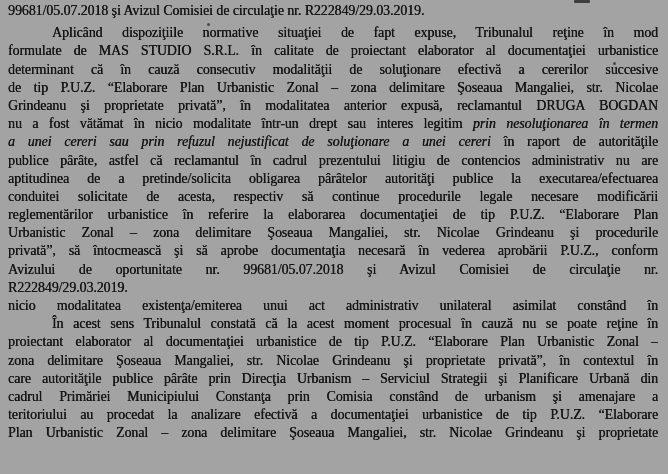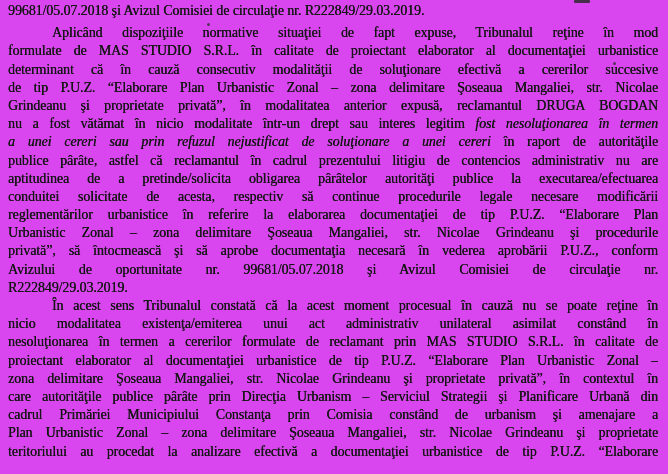--- a/index.html
+++ b/index.html
@@ -8,21 +8,21 @@
     background: #ffffff;
     font-family: "Liberation Serif", "DejaVu Serif", serif;
     color: #161616;
     overflow: hidden;
   }
   .page {
     position: relative;
     width: 668px;
     height: 474px;
     padding: 2px 10px 0 8px;
-    background: #d946ef;
+    background: #a3a3a3;
   }
   .para { margin: 0; }
   .line {
     height: 18.2px;
     line-height: 18.2px;
     font-size: 13.9px;
     letter-spacing: -0.06px;
     text-align: justify;
     text-align-last: justify;
     overflow: hidden;
@@ -50,40 +50,39 @@
   <div id="doc">
       <div class="para">
         <div class="line last"><span class="run">99681/05.07.2018 şi Avizul Comisiei de circulaţie nr. R222849/29.03.2019.</span></div>
       </div>
       <div class="para" style="margin-top: 4px;">
         <div class="line indent"><span class="run">Aplicând dispoziţiile normative situaţiei de fapt expuse, Tribunalul reţine în mod</span></div>
         <div class="line"><span class="run">formulate de MAS STUDIO S.R.L. în calitate de proiectant elaborator al documentaţiei urbanistice</span></div>
         <div class="line"><span class="run">determinant că în cauză consecutiv modalităţii de soluţionare efectivă a cererilor succesive</span></div>
         <div class="line"><span class="run">de tip P.U.Z. “Elaborare Plan Urbanistic Zonal – zona delimitare Şoseaua Mangaliei, str. Nicolae</span></div>
         <div class="line"><span class="run">Grindeanu şi proprietate privată”, în modalitatea anterior expusă, reclamantul DRUGA BOGDAN</span></div>
-        <div class="line"><span class="run">nu a fost vătămat în nicio modalitate într-un drept sau interes legitim </span><span class="run italic">fost nesoluţionarea în termen</span></div>
+        <div class="line"><span class="run">nu a fost vătămat în nicio modalitate într-un drept sau interes legitim </span><span class="run italic">prin nesoluţionarea în termen</span></div>
         <div class="line"><span class="run italic">a unei cereri sau prin refuzul nejustificat de soluţionare a unei cereri</span><span class="run"> în raport de autorităţile</span></div>
         <div class="line"><span class="run">publice pârâte, astfel că reclamantul în cadrul prezentului litigiu de contencios administrativ nu are</span></div>
         <div class="line"><span class="run">aptitudinea de a pretinde/solicita obligarea pârâtelor autorităţi publice la executarea/efectuarea</span></div>
         <div class="line"><span class="run">conduitei solicitate de acesta, respectiv să continue procedurile legale necesare modificării</span></div>
         <div class="line"><span class="run">reglementărilor urbanistice în referire la elaborarea documentaţiei de tip P.U.Z. “Elaborare Plan</span></div>
         <div class="line"><span class="run">Urbanistic Zonal – zona delimitare Şoseaua Mangaliei, str. Nicolae Grindeanu şi procedurile</span></div>
         <div class="line"><span class="run">privată”, să întocmească şi să aprobe documentaţia necesară în vederea aprobării P.U.Z., conform</span></div>
         <div class="line"><span class="run">Avizului de oportunitate nr. 99681/05.07.2018 şi Avizul Comisiei de circulaţie nr.</span></div>
         <div class="line last"><span class="run">R222849/29.03.2019.</span></div>
       </div>
       <div class="para">
+        <div class="line"><span class="run">nicio modalitatea existenţa/emiterea unui act administrativ unilateral asimilat constând în</span></div>
         <div class="line indent"><span class="run">În acest sens Tribunalul constată că la acest moment procesual în cauză nu se poate reţine în</span></div>
-        <div class="line"><span class="run">nicio modalitatea existenţa/emiterea unui act administrativ unilateral asimilat constând în</span></div>
-        <div class="line"><span class="run">nesoluţionarea în termen a cererilor formulate de reclamant prin MAS STUDIO S.R.L. în calitate de</span></div>
         <div class="line"><span class="run">proiectant elaborator al documentaţiei urbanistice de tip P.U.Z. “Elaborare Plan Urbanistic Zonal –</span></div>
         <div class="line"><span class="run">zona delimitare Şoseaua Mangaliei, str. Nicolae Grindeanu şi proprietate privată”, în contextul în</span></div>
         <div class="line"><span class="run">care autorităţile publice pârâte prin Direcţia Urbanism – Serviciul Strategii şi Planificare Urbană din</span></div>
         <div class="line"><span class="run">cadrul Primăriei Municipiului Constanţa prin Comisia constând de urbanism şi amenajare a</span></div>
+        <div class="line"><span class="run">teritoriului au procedat la analizare efectivă a documentaţiei urbanistice de tip P.U.Z. “Elaborare</span></div>
         <div class="line"><span class="run">Plan Urbanistic Zonal – zona delimitare Şoseaua Mangaliei, str. Nicolae Grindeanu şi proprietate</span></div>
-        <div class="line"><span class="run">teritoriului au procedat la analizare efectivă a documentaţiei urbanistice de tip P.U.Z. “Elaborare</span></div>
       </div>
     </div>
 
   <div class="artifact frag" style="left:574px; top:0; width:16px; height:3px;"></div>
   <div class="artifact" style="left:207px; top:23px; width:3px; height:3px;"></div>
   <div class="artifact" style="left:613px; top:62px; width:3px; height:3px;"></div>
 </div>
 
 </body></html>

